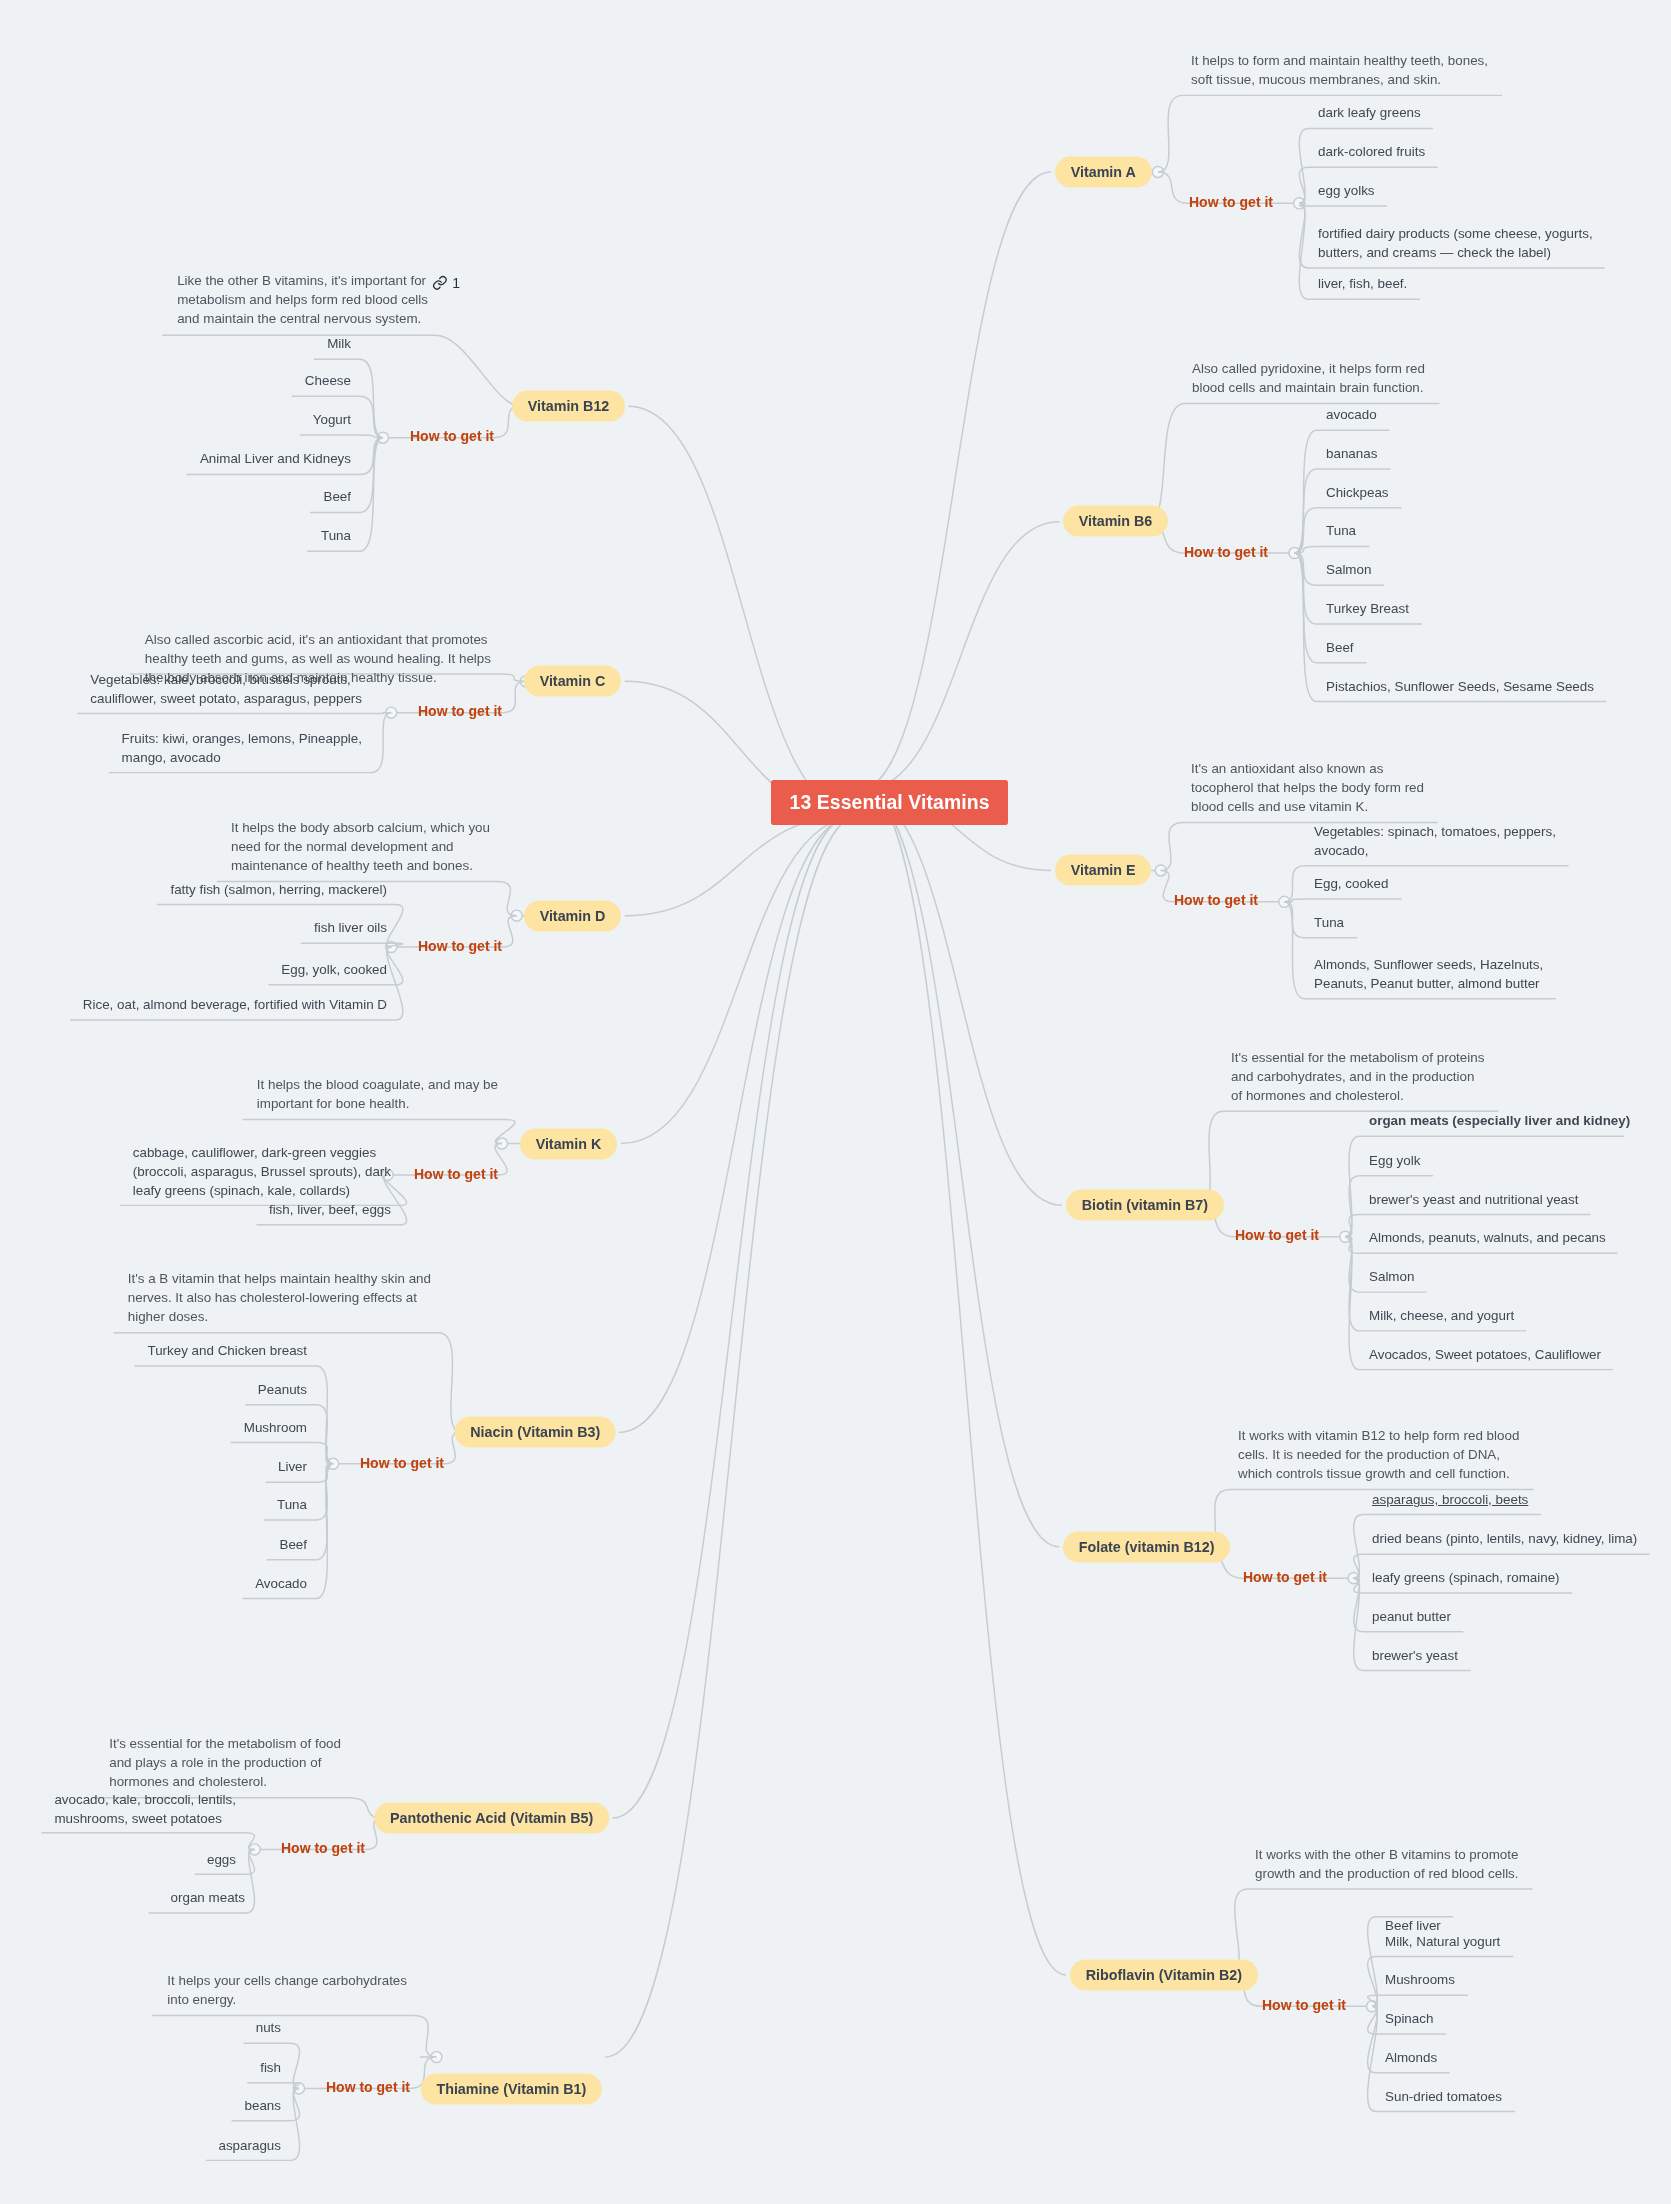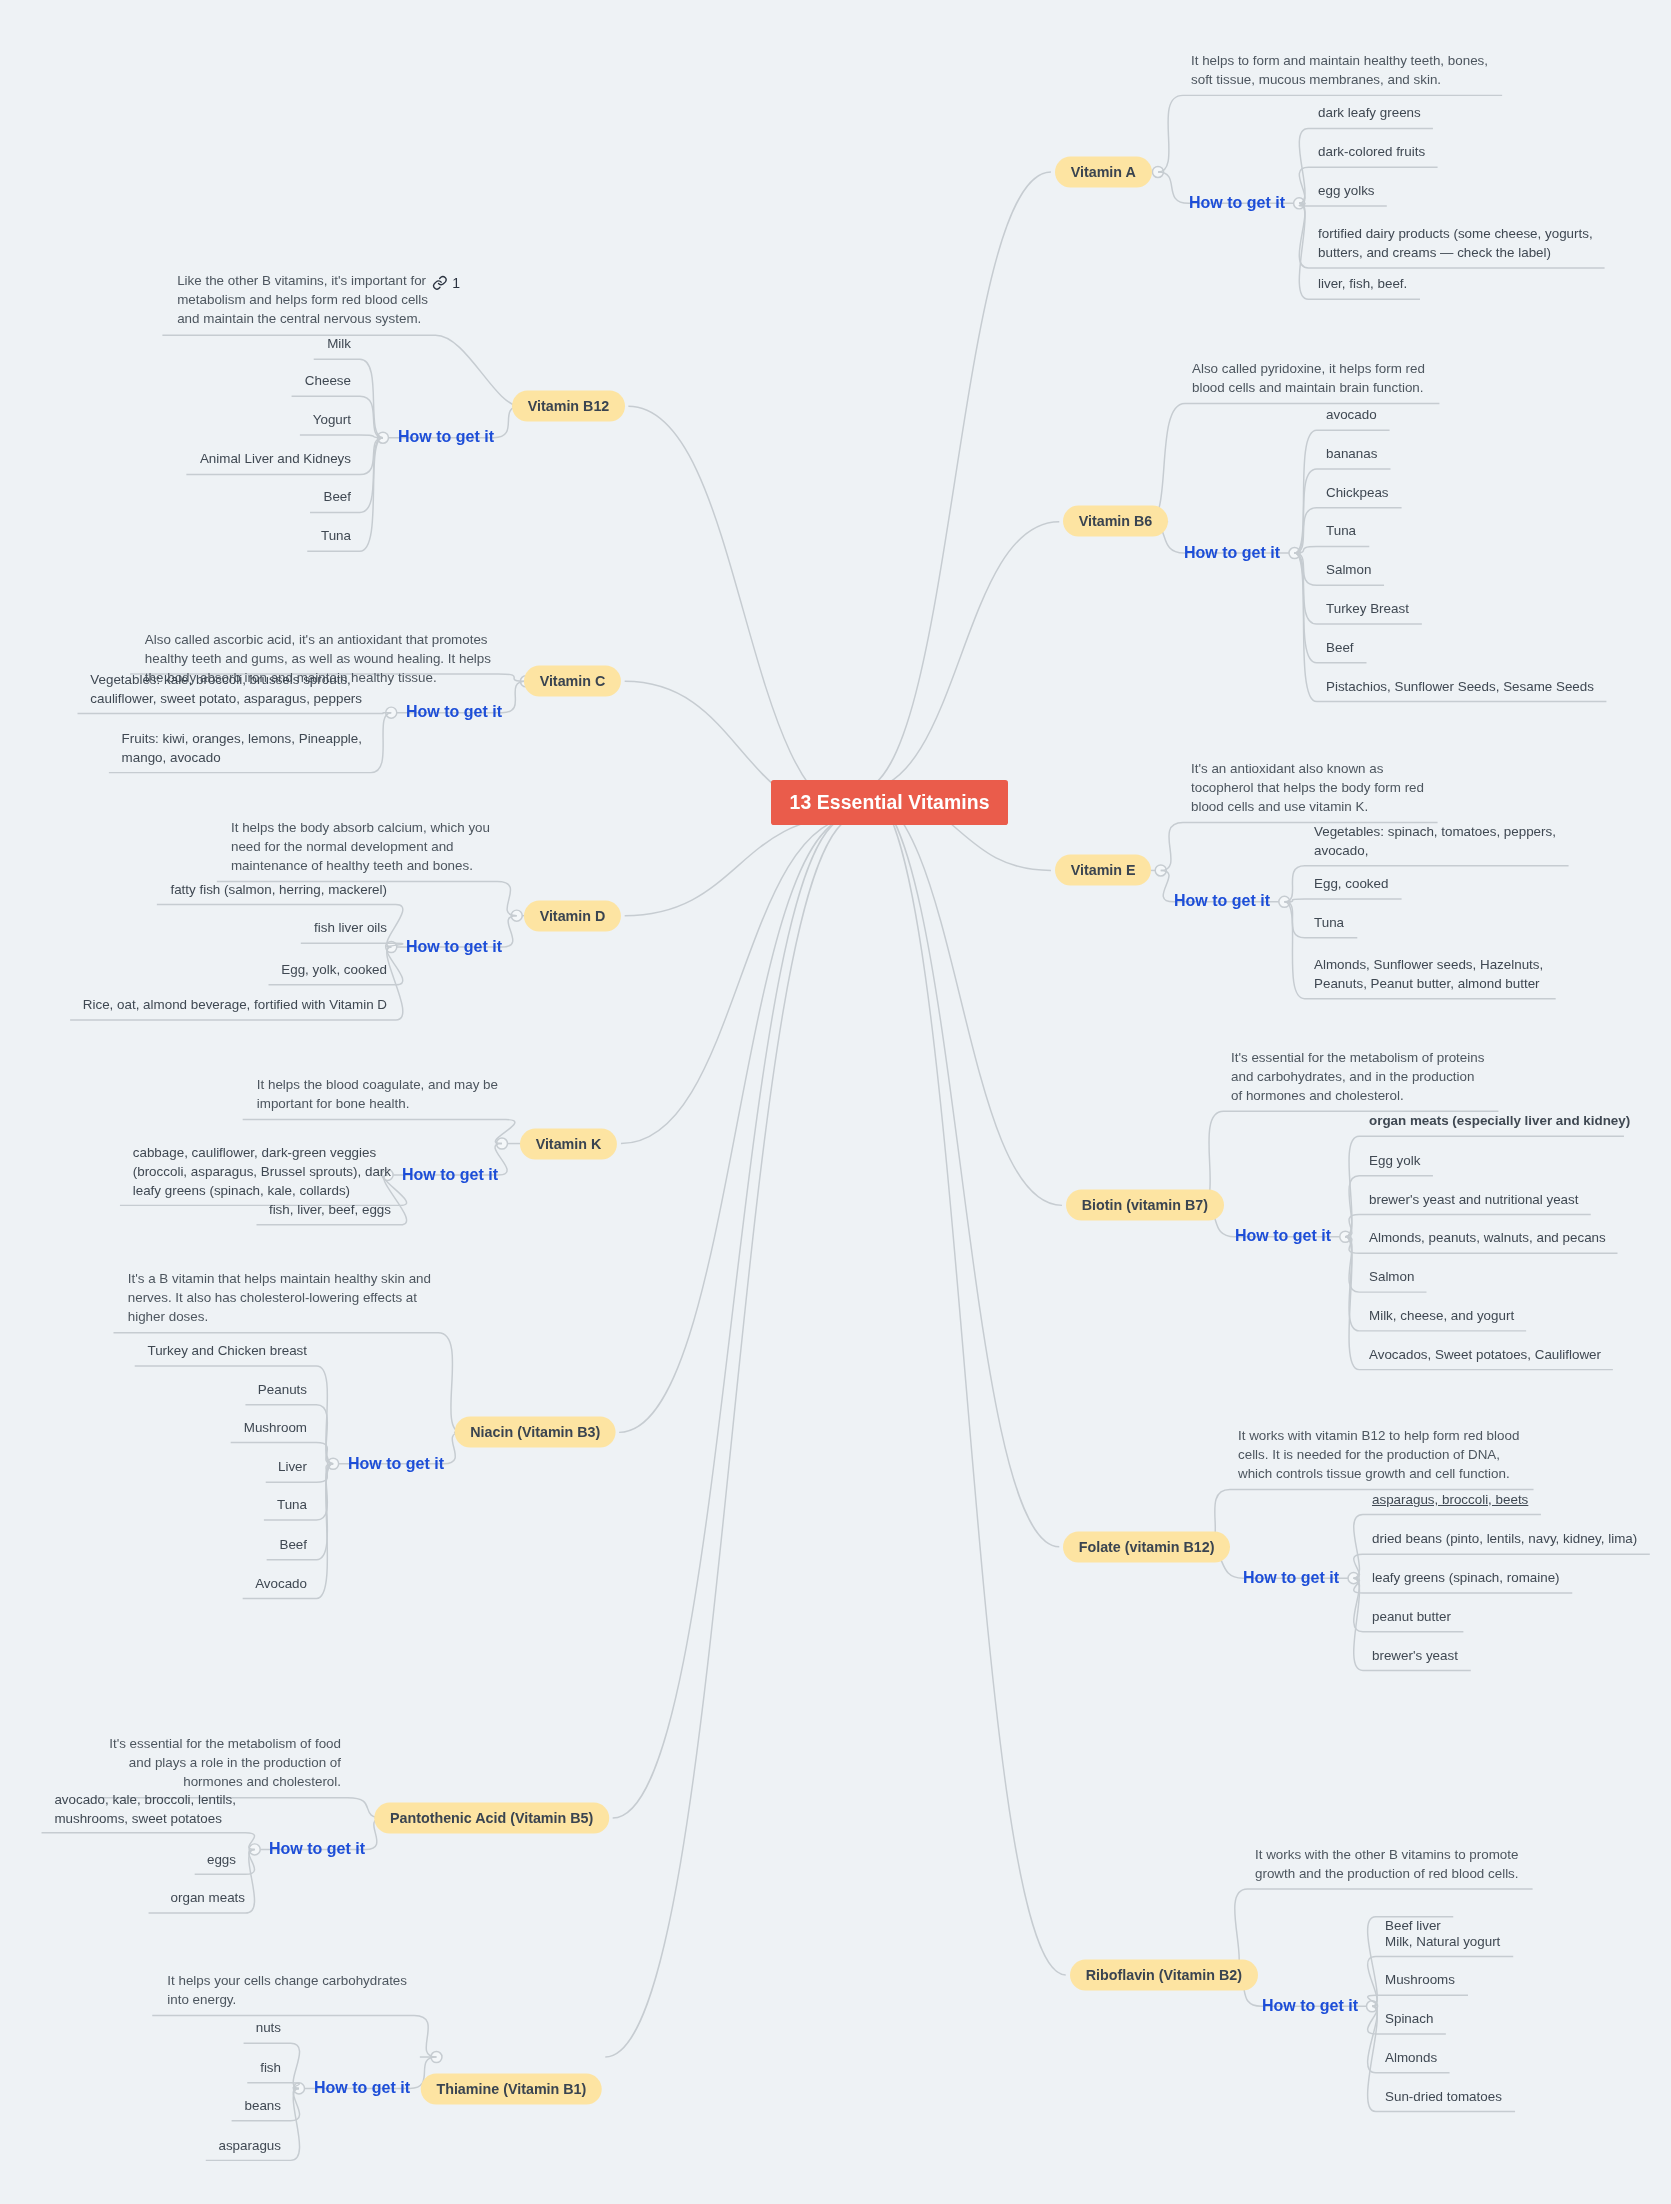--- a/index.html
+++ b/index.html
@@ -22,21 +22,21 @@
     padding:11px 18.5px;border-radius:2.8px;
     white-space:nowrap;letter-spacing:0.1px;
   }
   .pill{
     background:#fde4a2;color:#3a4450;
     font-size:14.3px;font-weight:bold;
     padding:7.4px 15.7px;border-radius:20px;
     white-space:nowrap;
   }
   .subhead{
-    font-size:16px;font-weight:bold;color:#1d4ed8;
+    font-size:14px;font-weight:bold;color:#c2410c;
     white-space:nowrap;
   }
   .desc{
     font-size:13.4px;color:#4d565f;line-height:1.42;
   }
   .leaf{
     font-size:13.4px;color:#3f4852;line-height:1.42;
   }
   .r-anchor{transform:translateY(-50%);}               
   .l-anchor{transform:translate(-100%,-50%);}
@@ -280,21 +280,21 @@
       <div class="node desc lt-anchor" style="left: 431px; top: 1269px; max-width: 434px;">It's a B vitamin that helps maintain healthy skin and<br>nerves. It also has cholesterol-lowering effects at<br>higher doses.</div>
       <div class="node subhead lt-anchor" style="left: 444px; top: 1455px;">How to get it</div>
       <div class="node leaf lt-anchor" style="left: 307px; top: 1341px; max-width: 397px;">Turkey and Chicken breast</div>
       <div class="node leaf lt-anchor" style="left: 307px; top: 1380px; max-width: 397px;">Peanuts</div>
       <div class="node leaf lt-anchor" style="left: 307px; top: 1418px; max-width: 397px;">Mushroom</div>
       <div class="node leaf lt-anchor" style="left: 307px; top: 1457px; max-width: 397px;">Liver</div>
       <div class="node leaf lt-anchor" style="left: 307px; top: 1495px; max-width: 397px;">Tuna</div>
       <div class="node leaf lt-anchor" style="left: 307px; top: 1535px; max-width: 397px;">Beef</div>
       <div class="node leaf lt-anchor" style="left: 307px; top: 1574px; max-width: 397px;">Avocado</div>
       <div class="node pill l-anchor" style="left: 609px; top: 1818px;">Pantothenic Acid (Vitamin B5)</div>
-      <div class="node desc lt-anchor" style="left: 341px; top: 1734px; max-width: 434px; text-align: right;">It's essential for the metabolism of food<br>and plays a role in the production of<br>hormones and cholesterol.</div>
+      <div class="node desc lt-anchor" style="left: 341px; top: 1734px; max-width: 434px;">It's essential for the metabolism of food<br>and plays a role in the production of<br>hormones and cholesterol.</div>
       <div class="node subhead lt-anchor" style="left: 365px; top: 1840px;">How to get it</div>
       <div class="node leaf lt-anchor" style="left: 236px; top: 1790px; max-width: 397px;">avocado, kale, broccoli, lentils,<br>mushrooms, sweet potatoes</div>
       <div class="node leaf lt-anchor" style="left: 236px; top: 1850px; max-width: 397px;">eggs</div>
       <div class="node leaf lt-anchor" style="left: 245px; top: 1888px; max-width: 397px; text-align: right;">organ meats</div>
       <div class="node pill l-anchor" style="left: 602px; top: 2057px; margin-top: 32px;">Thiamine (Vitamin B1)</div>
       <div class="node desc lt-anchor" style="left: 407px; top: 1971px; max-width: 434px;">It helps your cells change carbohydrates<br>into energy.</div>
       <div class="node subhead lt-anchor" style="left: 410px; top: 2079px;">How to get it</div>
       <div class="node leaf lt-anchor" style="left: 281px; top: 2018px; max-width: 397px;">nuts</div>
       <div class="node leaf lt-anchor" style="left: 281px; top: 2058px; max-width: 397px;">fish</div>
       <div class="node leaf lt-anchor" style="left: 281px; top: 2096px; max-width: 397px;">beans</div>

